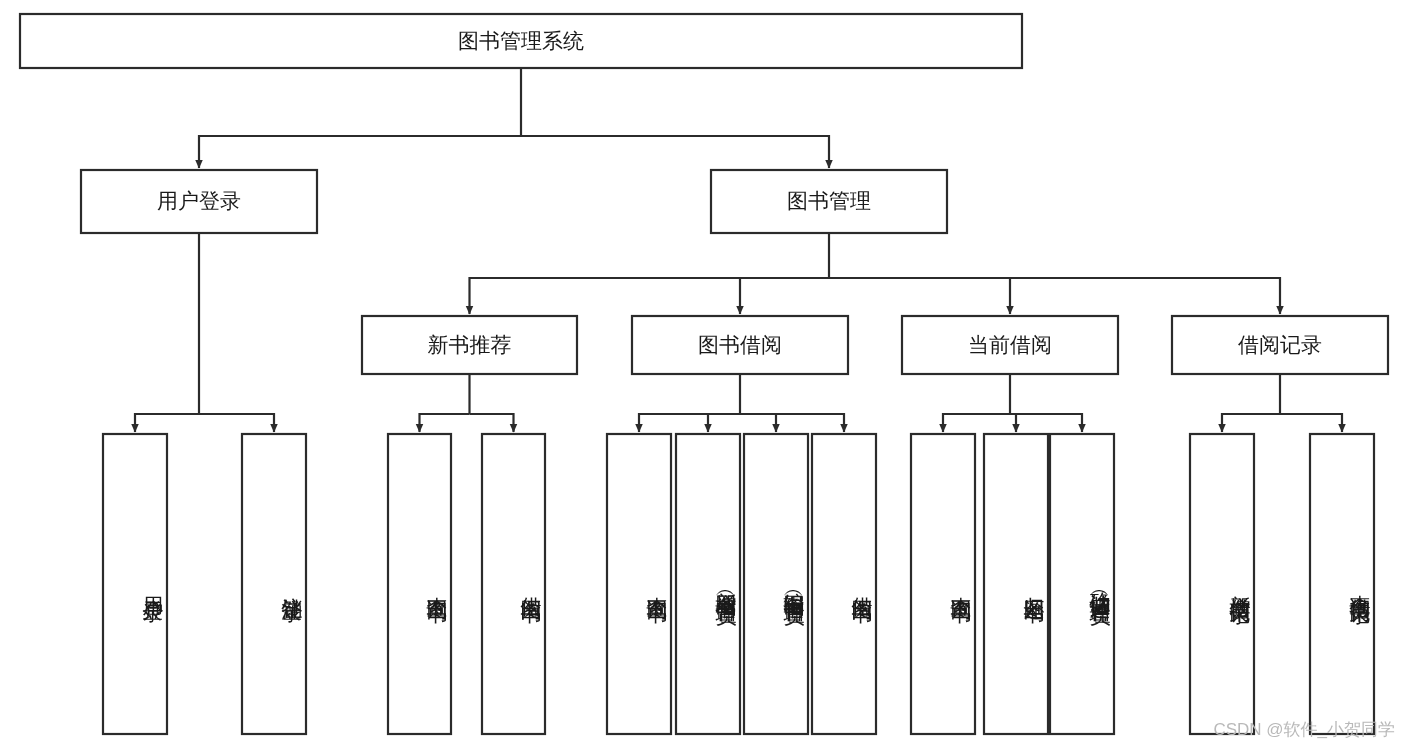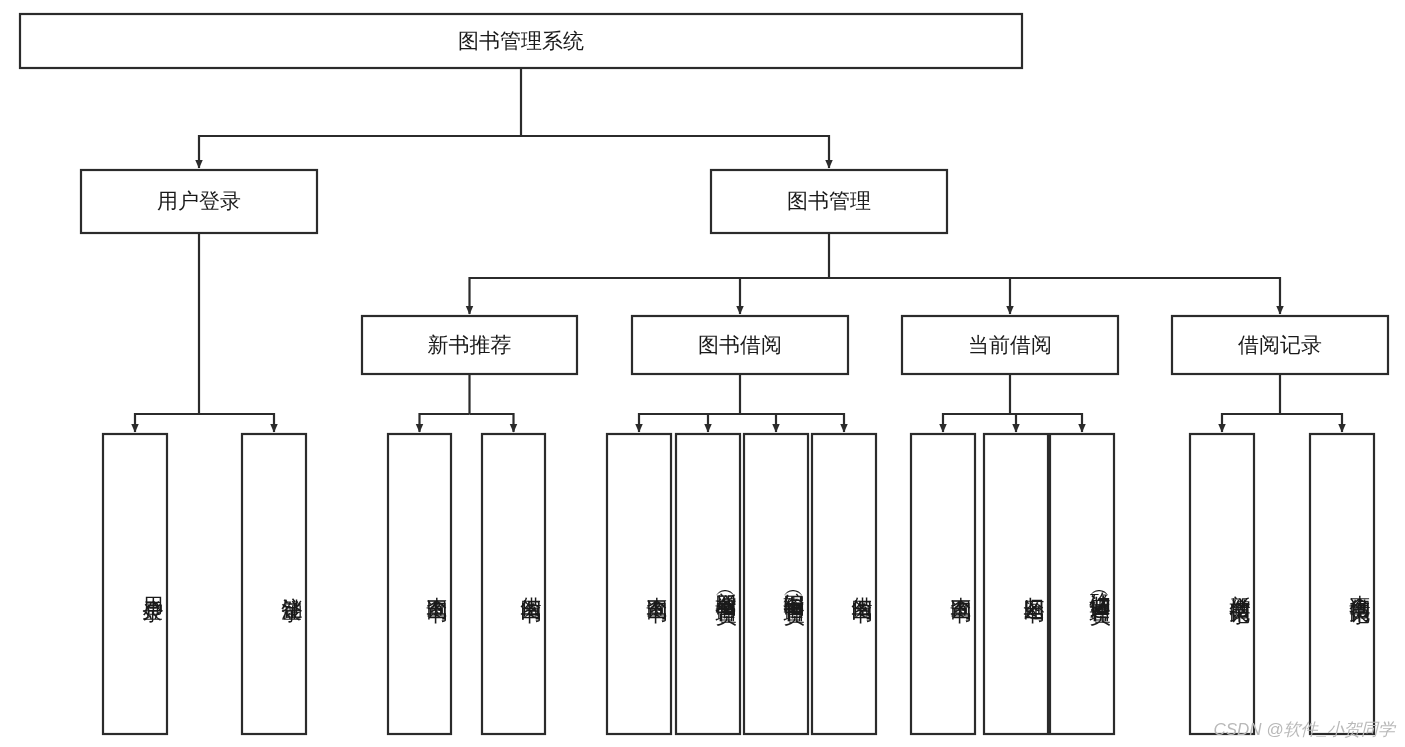--- a/index.html
+++ b/index.html
@@ -14,21 +14,21 @@
               fill:#1a1a1a;font-size:21px;text-anchor:middle;dominant-baseline:middle;}
   .leaf-label{position:absolute;
               font-family:"Liberation Sans","DejaVu Sans",sans-serif;
               font-size:21px;color:#1a1a1a;
               writing-mode:vertical-rl;text-orientation:upright;
               letter-spacing:2px;
               display:flex;align-items:flex-start;justify-content:center;
               white-space:nowrap;pointer-events:none;}
   .watermark{position:absolute;right:10px;bottom:6px;
              font-family:"Liberation Sans","DejaVu Sans",sans-serif;
-             font-size:17px;color:#b9b9b9;white-space:nowrap;font-style:italic;}
+             font-size:17px;color:#b9b9b9;white-space:nowrap;}
 </style>
 </head>
 <body>
 
 <div id="stage">
   <svg id="diagram-svg" viewBox="0 0 1405 747">
     <defs>
       <marker id="arrow" markerWidth="10" markerHeight="10" refX="8.5" refY="4" orient="auto" markerUnits="userSpaceOnUse">
         <path class="arrow-head" d="M0,0 L9,4 L0,8 Z"></path>
       </marker>

